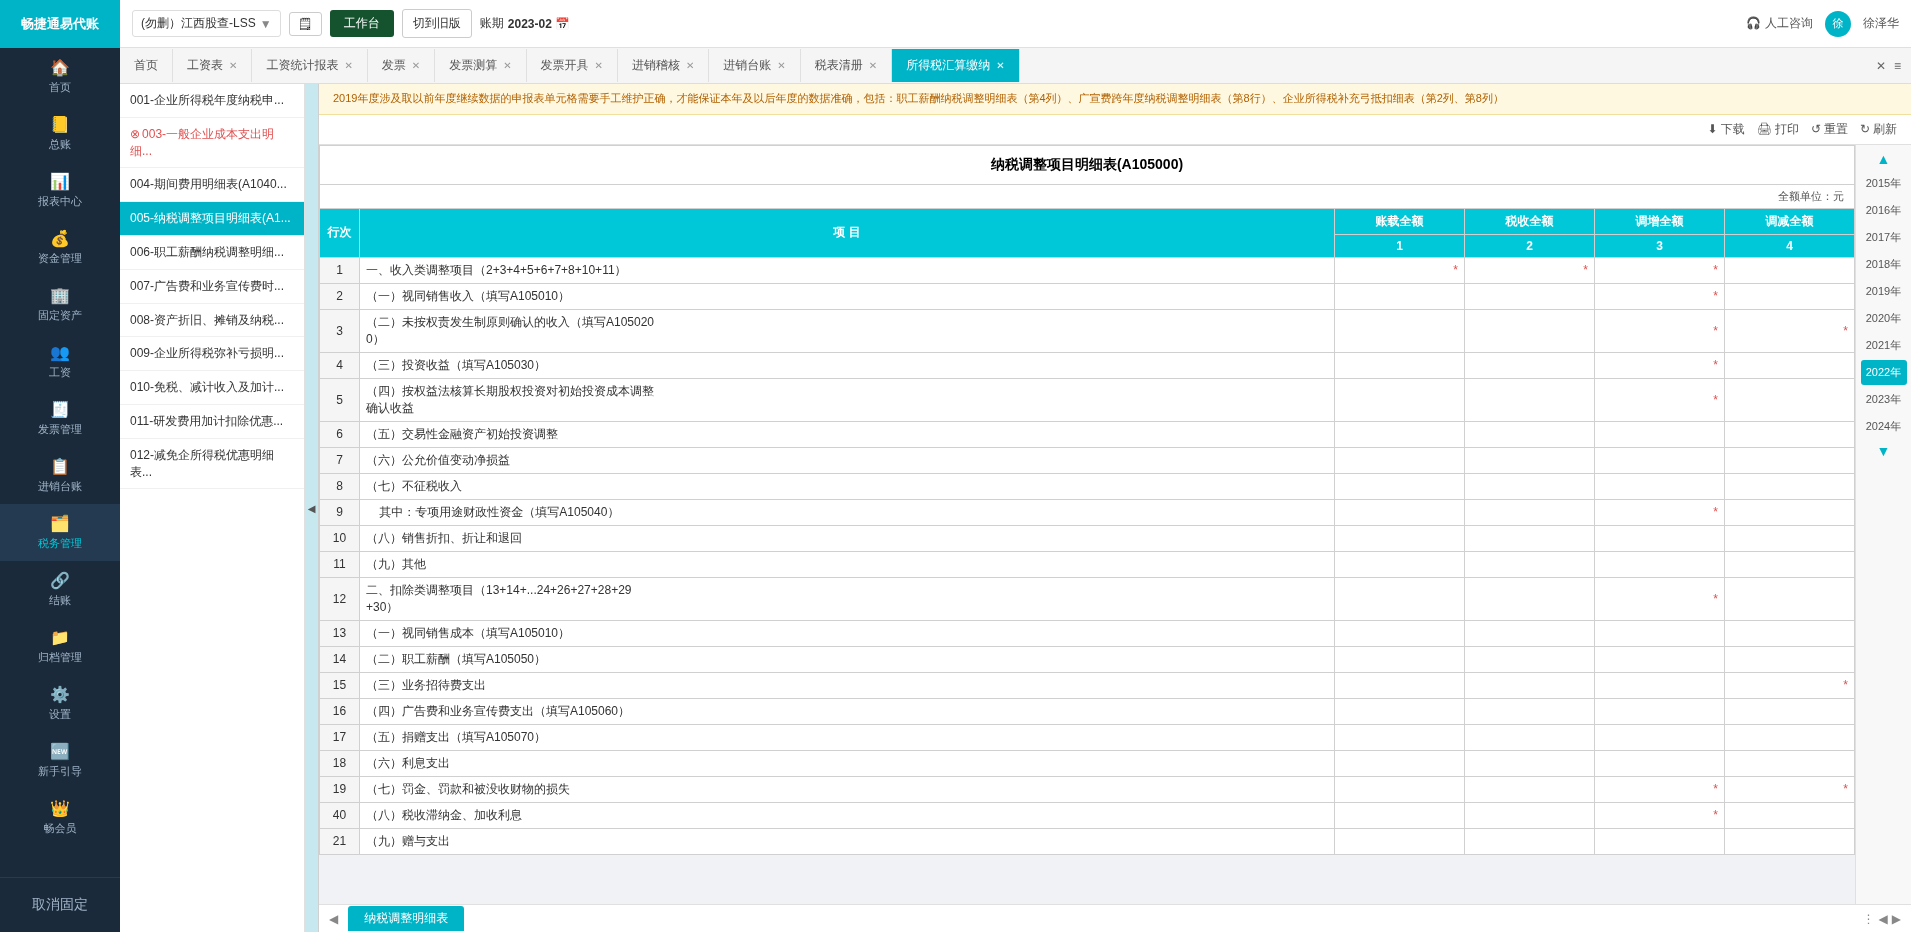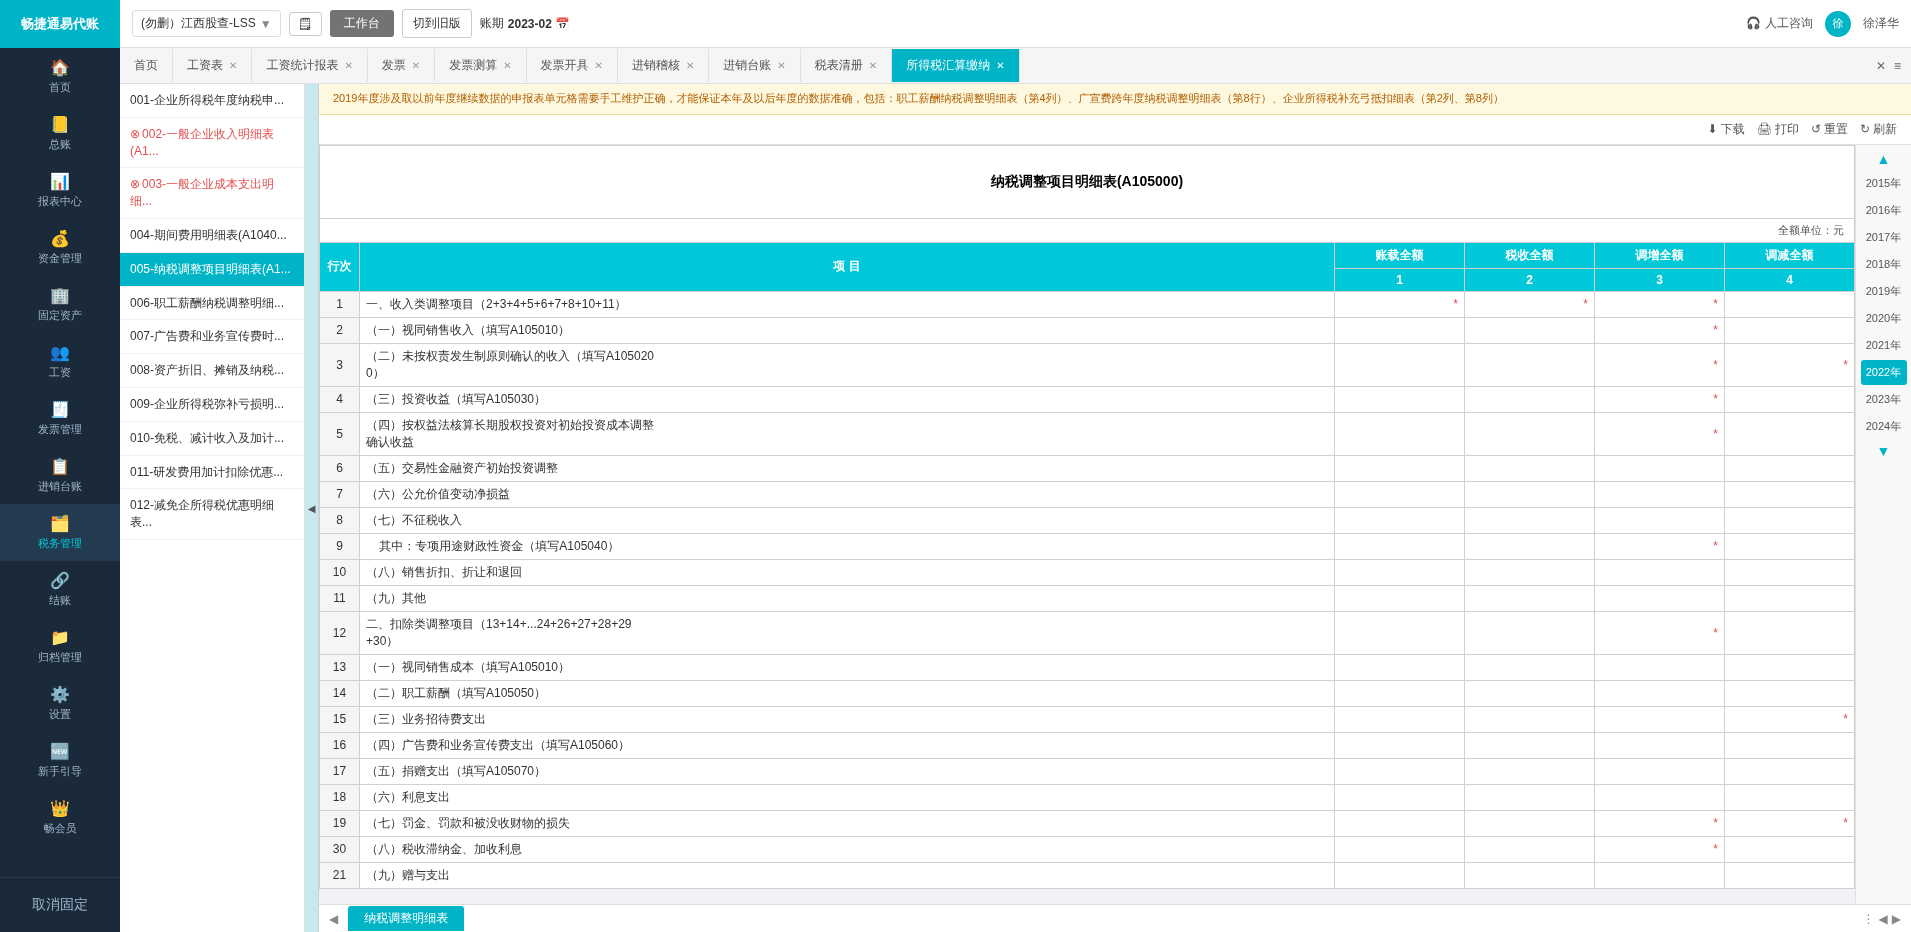--- a/index.html
+++ b/index.html
@@ -13,21 +13,21 @@
     .sidebar-item .icon { font-size: 16px; }
     .sidebar-bottom { margin-top: auto; padding: 8px 0; border-top: 1px solid #2a3a4a; }
     .sidebar-bottom .sidebar-item { font-size: 10px; }
 
     
     .main { flex: 1; display: flex; flex-direction: column; overflow: hidden; }
 
     
     .topbar { background: white; height: 48px; display: flex; align-items: center; padding: 12px 12px; gap: 8px; border-bottom: 1px solid #e0e0e0; flex-shrink: 0; }
     .topbar-company { display: flex; align-items: center; gap: 4px; font-size: 12px; color: #333; border: 1px solid #ddd; padding: 4px 8px; border-radius: 3px; }
-    .btn-workbench { background: #737373; color: white; border: none; padding: 5px 14px; border-radius: 3px; cursor: pointer; font-size: 12px; }
+    .btn-workbench { background: #14532d; color: white; border: none; padding: 5px 14px; border-radius: 3px; cursor: pointer; font-size: 12px; }
     .btn-oldver { background: white; color: #333; border: 1px solid #ccc; padding: 5px 10px; border-radius: 3px; cursor: pointer; font-size: 12px; }
     .topbar-period { display: flex; align-items: center; gap: 4px; font-size: 12px; color: #333; }
     .topbar-right { margin-left: auto; display: flex; align-items: center; gap: 12px; font-size: 12px; color: #555; }
 
     
     .tabs { background: #f5f5f5; display: flex; align-items: center; border-bottom: 1px solid #ddd; flex-shrink: 0; height: 36px; }
     .tab { padding: 8px 14px; font-size: 12px; color: #555; cursor: pointer; display: flex; align-items: center; gap: 4px; border-right: 1px solid #e0e0e0; white-space: nowrap; }
     .tab.active { background: #00b4c8; color: white; }
     .tab .close { font-size: 10px; color: #999; margin-left: 2px; }
     .tab.active .close { color: white; }
@@ -213,21 +213,20 @@
     <div class="tabs-end">
       <span style="cursor:pointer;">✕</span>
       <span style="cursor:pointer;">≡</span>
     </div>
   </div>
 
   <div class="content">
 
     <div class="left-panel">
       <div class="left-panel-item">001-企业所得税年度纳税申...</div>
-      <div class="left-panel-item error"><span class="err-icon">⊗</span>002-一般企业收入明细表(A1...</div>
       <div class="left-panel-item error"><span class="err-icon">⊗</span>003-一般企业成本支出明细...</div>
       <div class="left-panel-item">004-期间费用明细表(A1040...</div>
       <div class="left-panel-item active">005-纳税调整项目明细表(A1...</div>
       <div class="left-panel-item">006-职工薪酬纳税调整明细...</div>
       <div class="left-panel-item">007-广告费和业务宣传费时...</div>
       <div class="left-panel-item">008-资产折旧、摊销及纳税...</div>
       <div class="left-panel-item">009-企业所得税弥补亏损明...</div>
       <div class="left-panel-item">010-免税、减计收入及加计...</div>
       <div class="left-panel-item">011-研发费用加计扣除优惠...</div>
       <div class="left-panel-item">012-减免企所得税优惠明细表...</div>
@@ -258,21 +257,21 @@
           <span>↻</span>
           <span>刷新</span>
         </div>
       </div>
 
       <div class="table-area">
         <div class="table-scroll">
           <table class="main-table">
             <thead>
               <tr>
-                <td colspan="6" style="text-align:center;font-weight:bold;font-size:14px;background:white;padding:27px;border:1px solid #d0d0d0;">纳税调整项目明细表(A105000)</td>
+                <td colspan="6" style="text-align:center;font-weight:bold;font-size:14px;background:white;padding:10px;border:1px solid #d0d0d0;">纳税调整项目明细表(A105000)</td>
               </tr>
               <tr>
                 <td colspan="6" style="text-align:right;font-size:11px;color:#555;background:white;padding:4px 10px;border:1px solid #d0d0d0;">全额单位：元</td>
               </tr>
               <tr>
                 <th rowspan="2" style="width:40px;">行次</th>
                 <th rowspan="2" style="min-width:260px;">项  目</th>
                 <th>账载全额</th>
                 <th>税收全额</th>
                 <th>调增全额</th>
@@ -435,21 +434,21 @@
     </tr>
                 <tr>
       <td class="col-row">19</td>
       <td class="col-item" style="white-space:pre-wrap;">（七）罚金、罚款和被没收财物的损失</td>
       <td class="col-num" style="color:#e05050;"></td>
       <td class="col-num" style="color:#e05050;"></td>
       <td class="col-num" style="color:#e05050;">*</td>
       <td class="col-num" style="color:#e05050;">*</td>
     </tr>
                 <tr>
-      <td class="col-row">30</td>
+      <td class="col-row">40</td>
       <td class="col-item" style="white-space:pre-wrap;">（八）税收滞纳金、加收利息</td>
       <td class="col-num" style="color:#e05050;"></td>
       <td class="col-num" style="color:#e05050;"></td>
       <td class="col-num" style="color:#e05050;">*</td>
       <td class="col-num" style="color:#e05050;"></td>
     </tr>
                 <tr>
       <td class="col-row">21</td>
       <td class="col-item" style="white-space:pre-wrap;">（九）赠与支出</td>
       <td class="col-num" style="color:#e05050;"></td>

